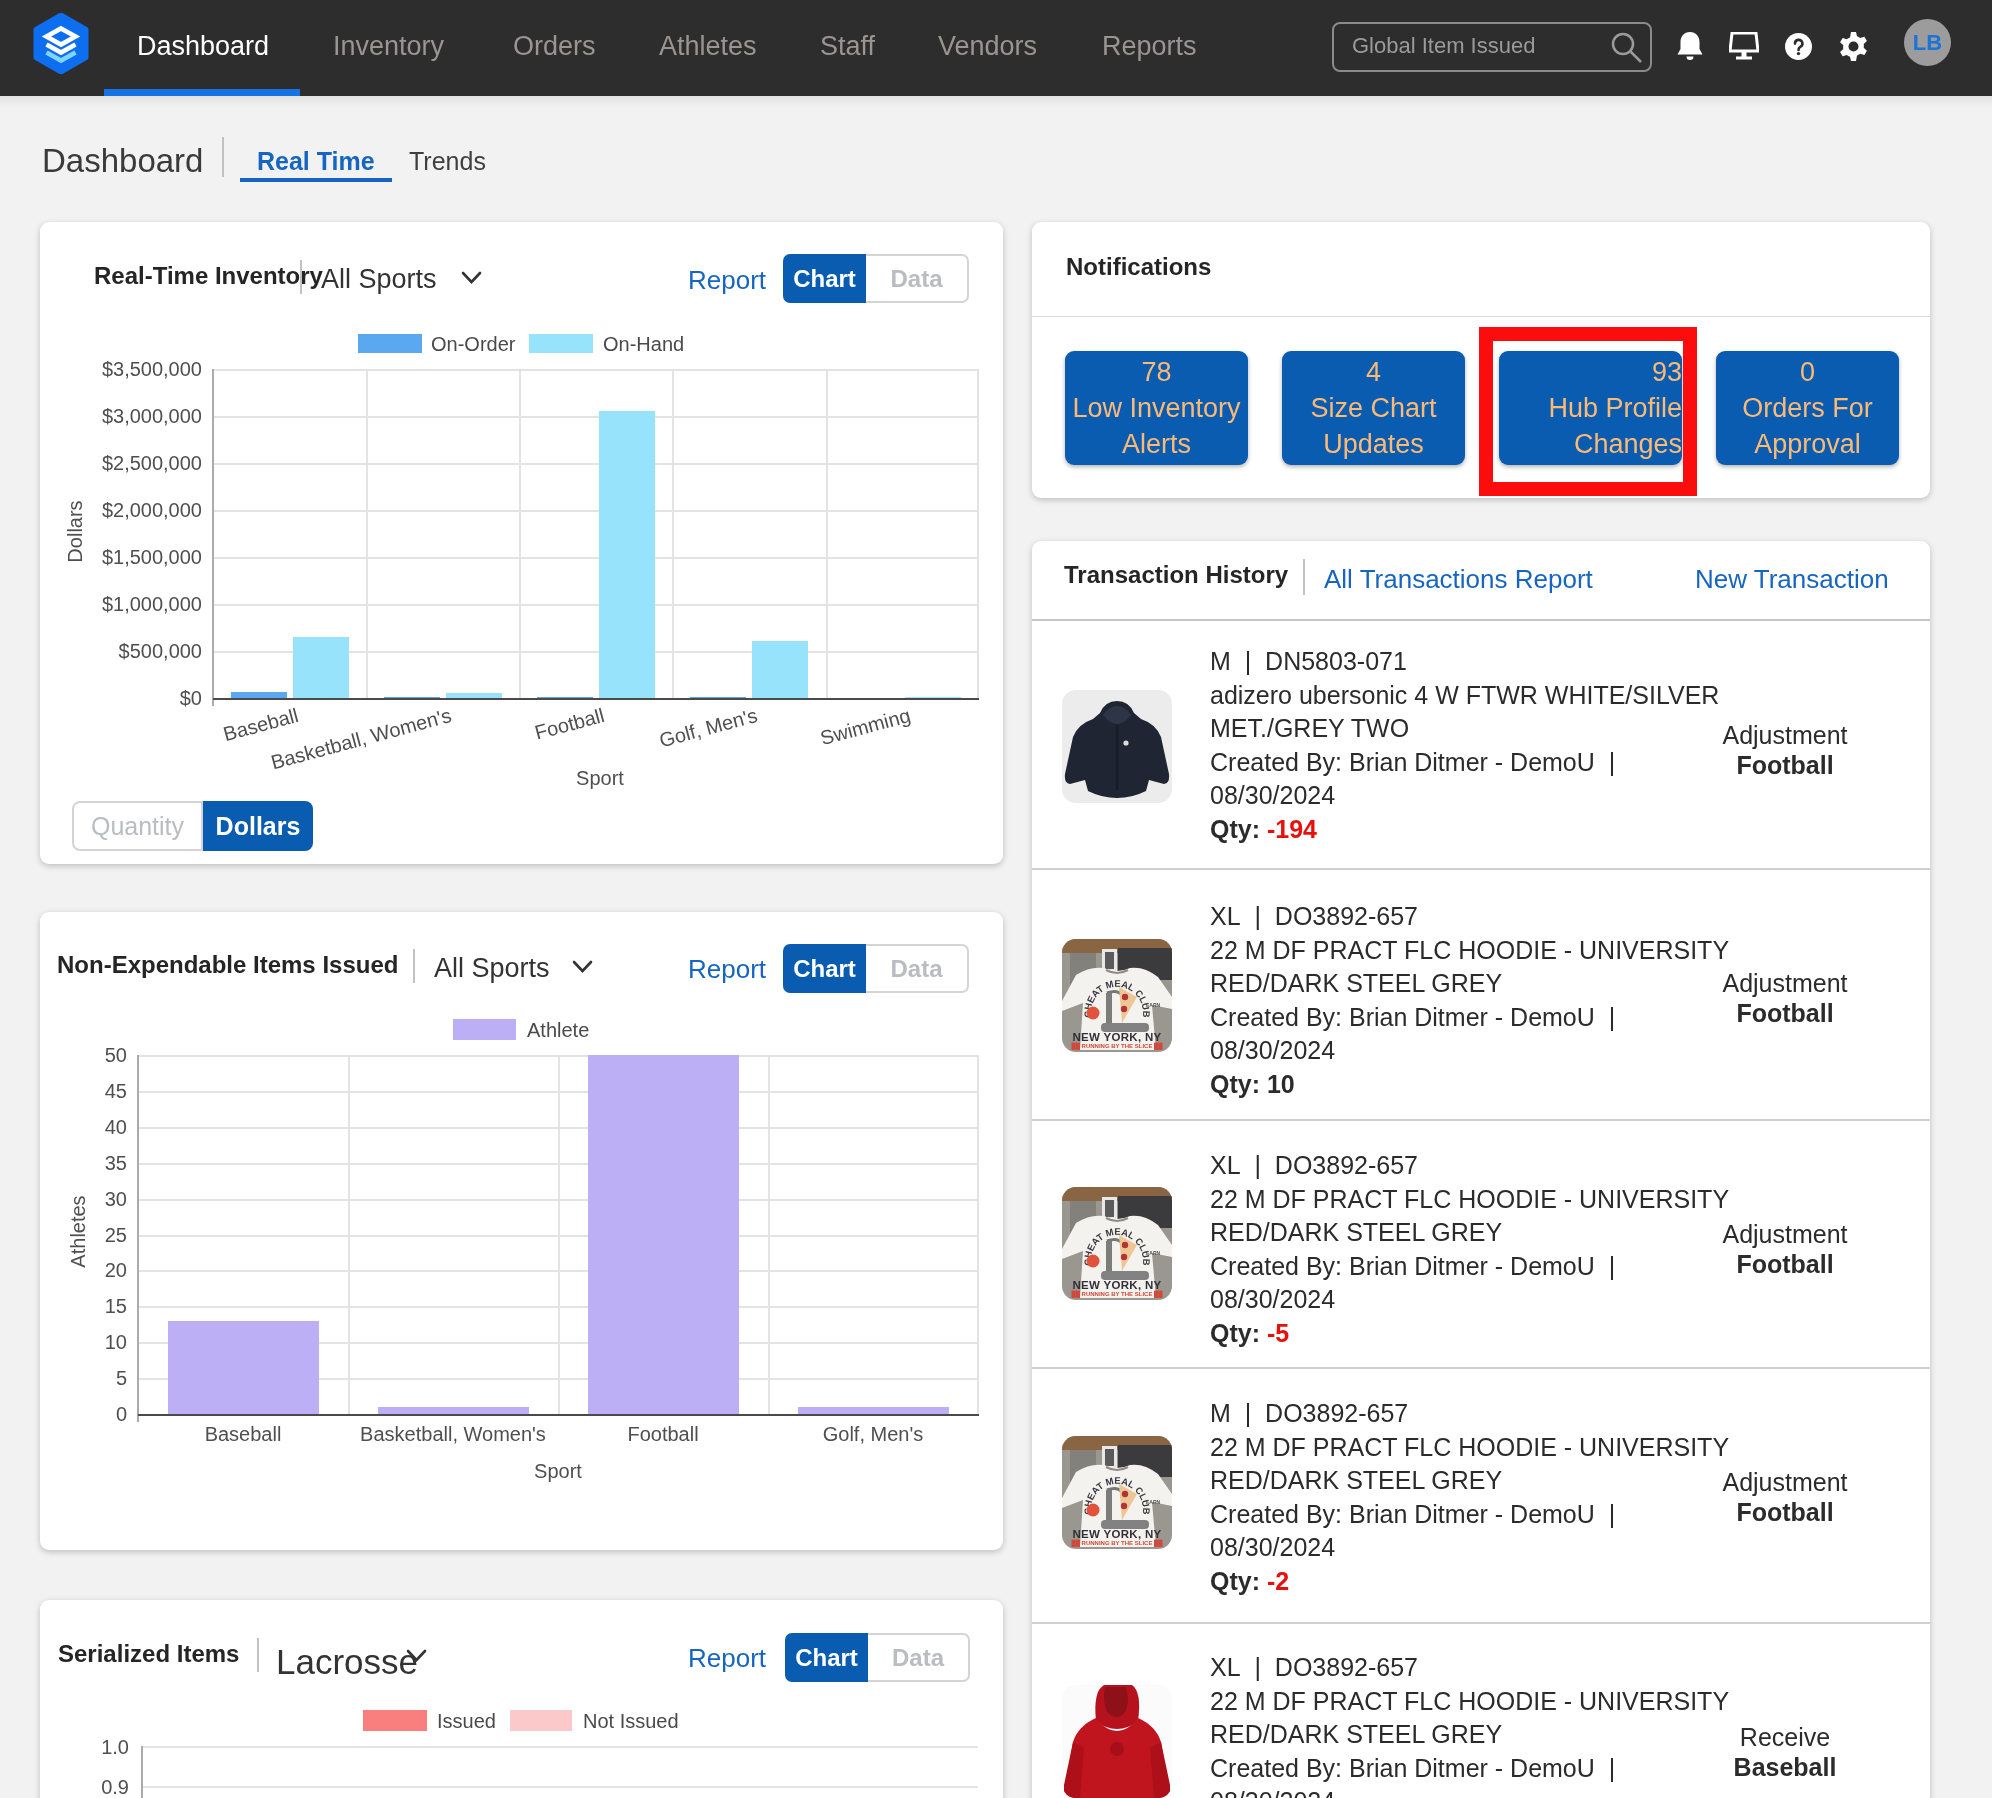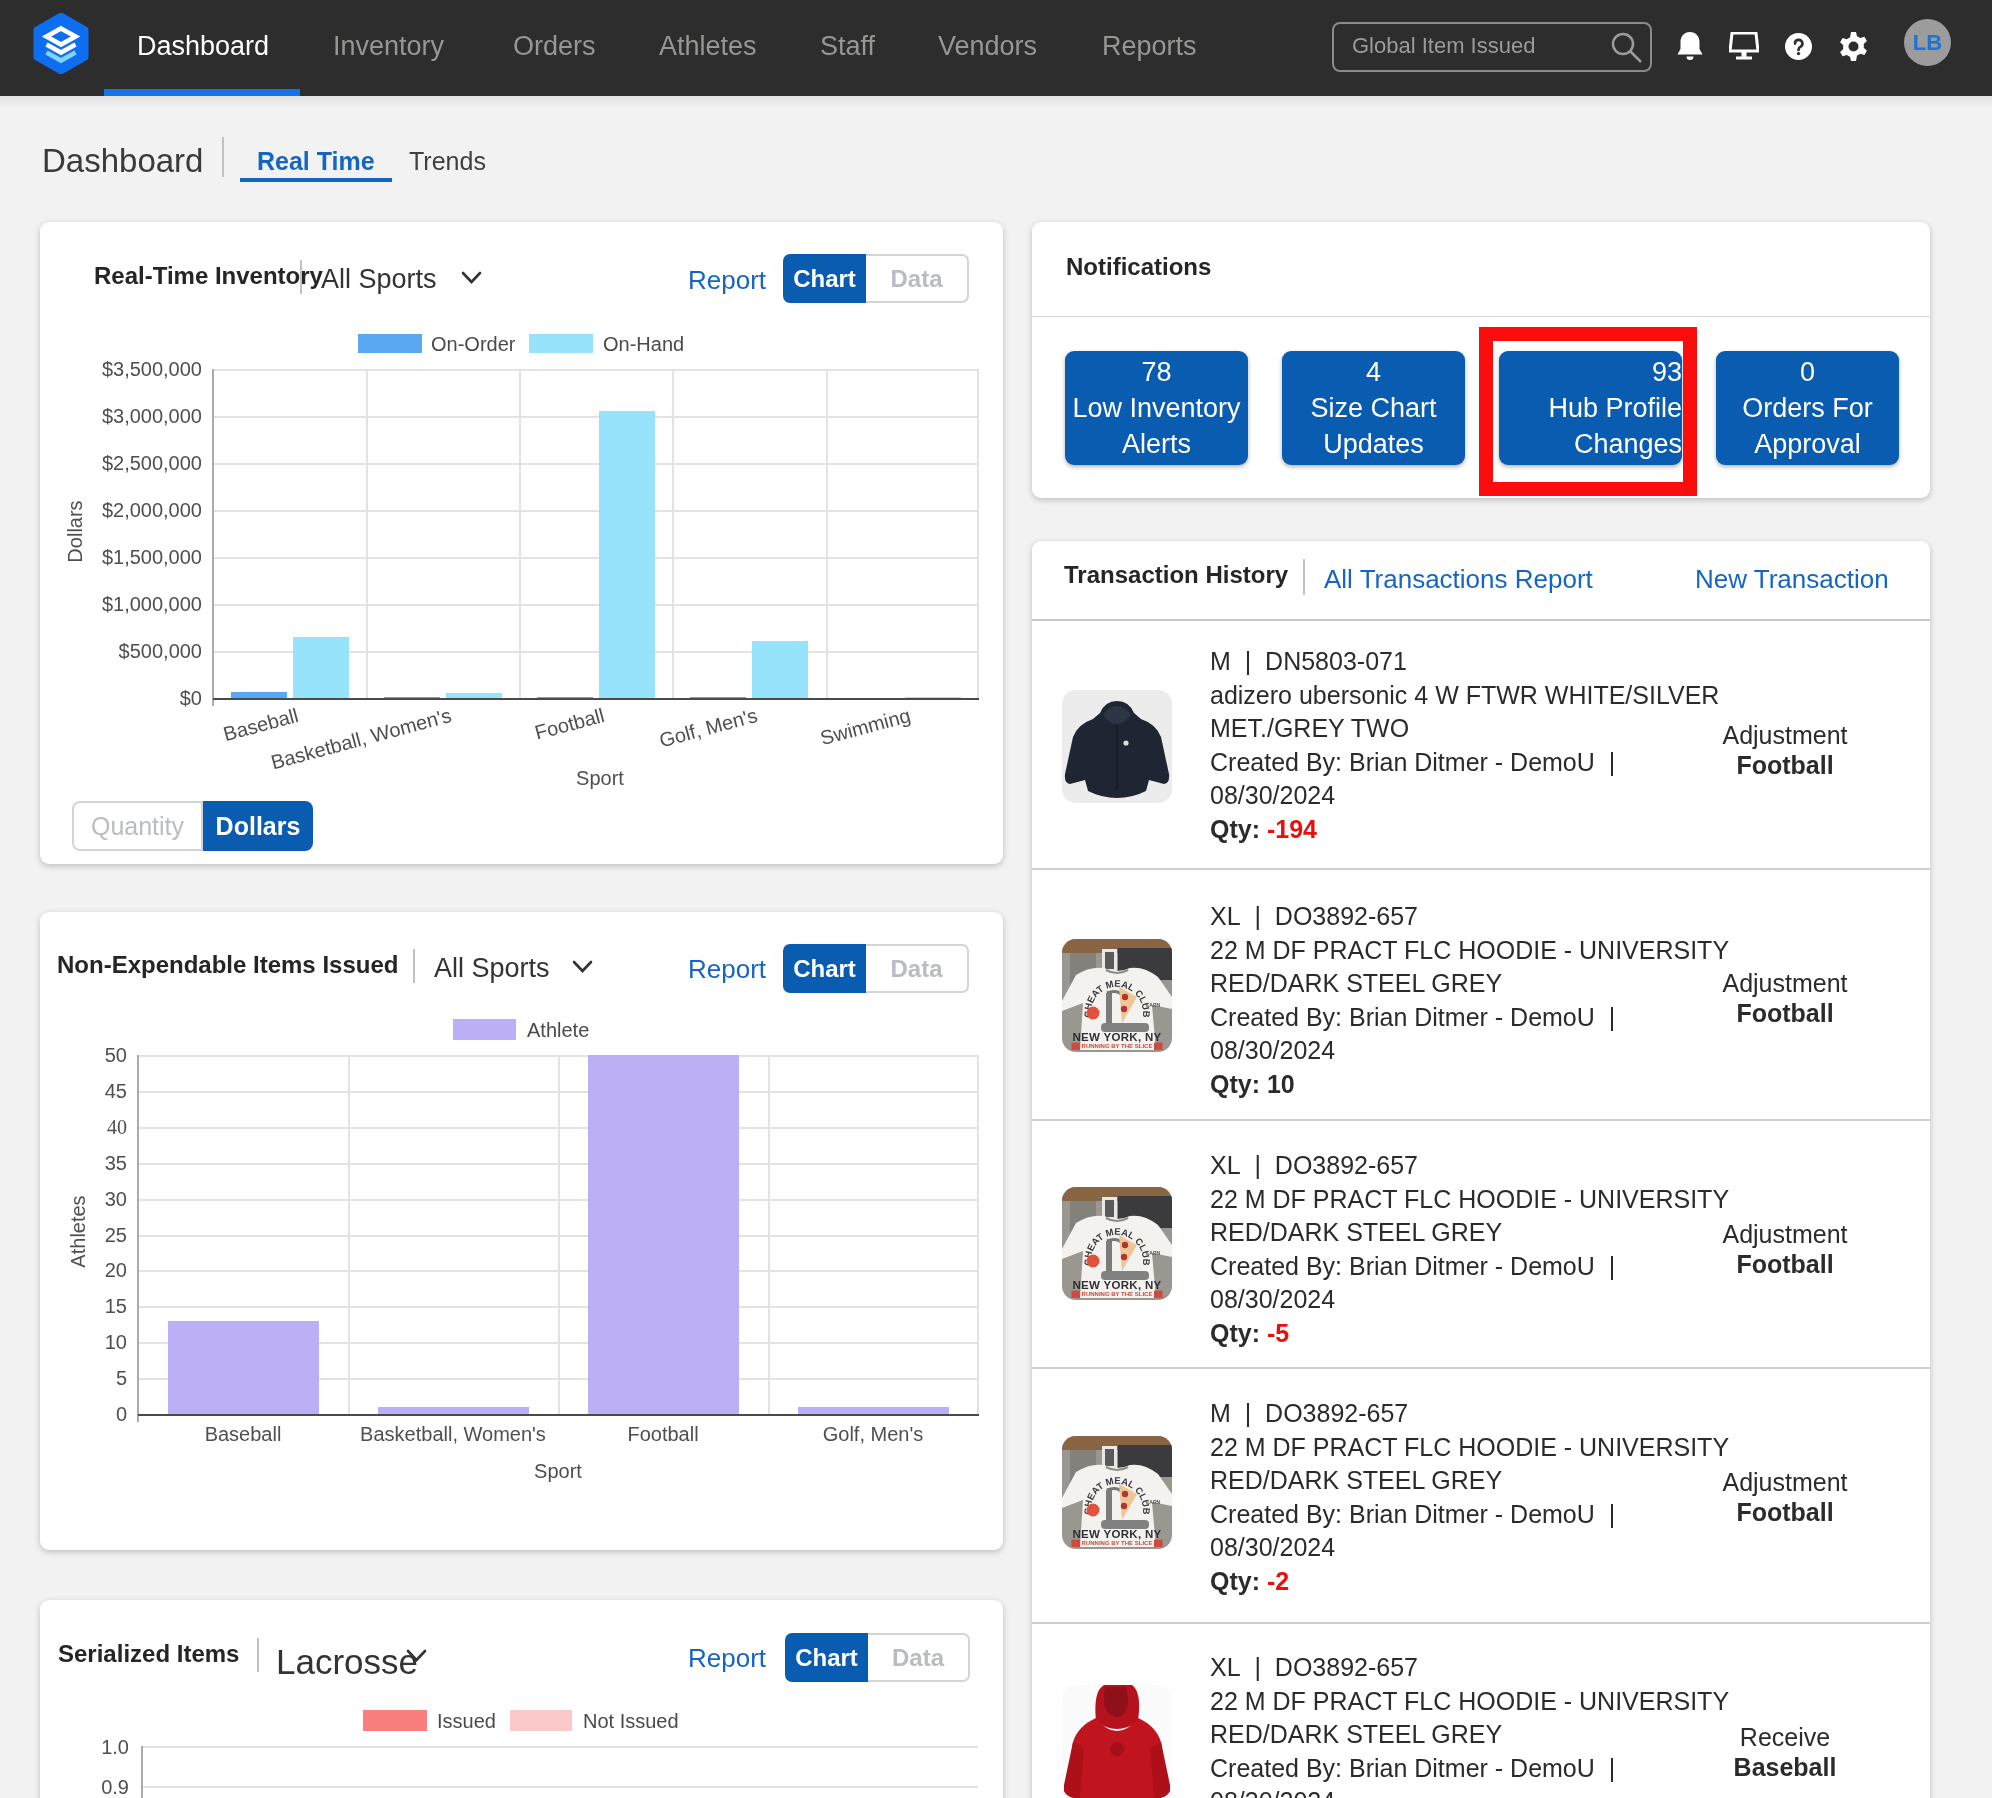--- a/index.html
+++ b/index.html
@@ -11,21 +11,21 @@
   .ctitle { font-weight:bold; font-size:24px; color:#252525; }
   .vdiv { position:absolute; width:2px; background:#c2c2c2; }
   .toggle { position:absolute; display:flex; height:49px; border-radius:7px; }
   .tseg1 { background:#0a5cb1; color:#fff; font-weight:bold; font-size:24px; display:flex; align-items:center; justify-content:center; border-radius:7px 0 0 7px; }
   .tseg2 { background:#fff; color:#b9bdc2; font-weight:bold; font-size:24px; display:flex; align-items:center; justify-content:center; border:2px solid #d4d4d4; border-left:none; border-radius:0 7px 7px 0; }
   .glabel { position:absolute; font-size:20px; white-space:nowrap; color:#4f4f4f; }
   .hgrid { position:absolute; height:2px; background:#e3e3e3; }
   .vgrid { position:absolute; width:2px; background:#e3e3e3; }
   .ylab { position:absolute; font-size:20px; color:#4f4f4f; text-align:right; }
   .bar { position:absolute; }
-  .notifbtn { position:absolute; width:183px; height:114px; background:#0a5cb1; border-radius:9px; color:#ffffff; font-size:27px; line-height:36px; text-align:center; display:flex; flex-direction:column; justify-content:center; box-shadow:0 2px 4px rgba(0,0,0,0.3); }
+  .notifbtn { position:absolute; width:183px; height:114px; background:#0a5cb1; border-radius:9px; color:#fdba74; font-size:27px; line-height:36px; text-align:center; display:flex; flex-direction:column; justify-content:center; box-shadow:0 2px 4px rgba(0,0,0,0.3); }
   .trow-line { position:absolute; left:1032px; width:898px; height:2px; background:#cfcfcf; }
   .ttext { position:absolute; left:1210px; font-size:25px; line-height:33.5px; color:#2b2b2b; }
   .tright { position:absolute; font-size:25px; line-height:30px; color:#2b2b2b; text-align:center; width:200px; }
   .qty { font-weight:bold; }
   .qneg { color:#e8100c; font-weight:bold; }
 </style>
 </head>
 <body>
 
 <div class="abs" style="left:0;top:0;width:1992px;height:96px;background:#2e2d2d;"></div>
@@ -155,21 +155,21 @@
 <div class="toggle" style="left:783px;top:944px;">
   <div class="tseg1" style="width:83px;">Chart</div>
   <div class="tseg2" style="width:103px;">Data</div>
 </div>
 
 <div class="abs" style="left:453px;top:1019px;width:63px;height:21px;background:#bcaff5;"></div>
 <div class="abs" style="left:527px;top:1019px;font-size:20px;color:#4a4a4a;">Athlete</div>
 
 <div class="ylab" style="left:60px;top:1044px;width:67px;">50</div>
 <div class="ylab" style="left:60px;top:1080px;width:67px;">45</div>
-<div class="ylab" style="left:60px;top:1116px;width:67px;font-family:Liberation Serif, serif;">40</div>
+<div class="ylab" style="left:60px;top:1116px;width:67px;">40</div>
 <div class="ylab" style="left:60px;top:1152px;width:67px;">35</div>
 <div class="ylab" style="left:60px;top:1188px;width:67px;">30</div>
 <div class="ylab" style="left:60px;top:1224px;width:67px;">25</div>
 <div class="ylab" style="left:60px;top:1259px;width:67px;">20</div>
 <div class="ylab" style="left:60px;top:1295px;width:67px;">15</div>
 <div class="ylab" style="left:60px;top:1331px;width:67px;">10</div>
 <div class="ylab" style="left:60px;top:1367px;width:67px;">5</div>
 <div class="ylab" style="left:60px;top:1403px;width:67px;">0</div>
 <div class="hgrid" style="left:138px;top:1055px;width:841px;"></div>
 <div class="hgrid" style="left:138px;top:1091px;width:841px;"></div>

